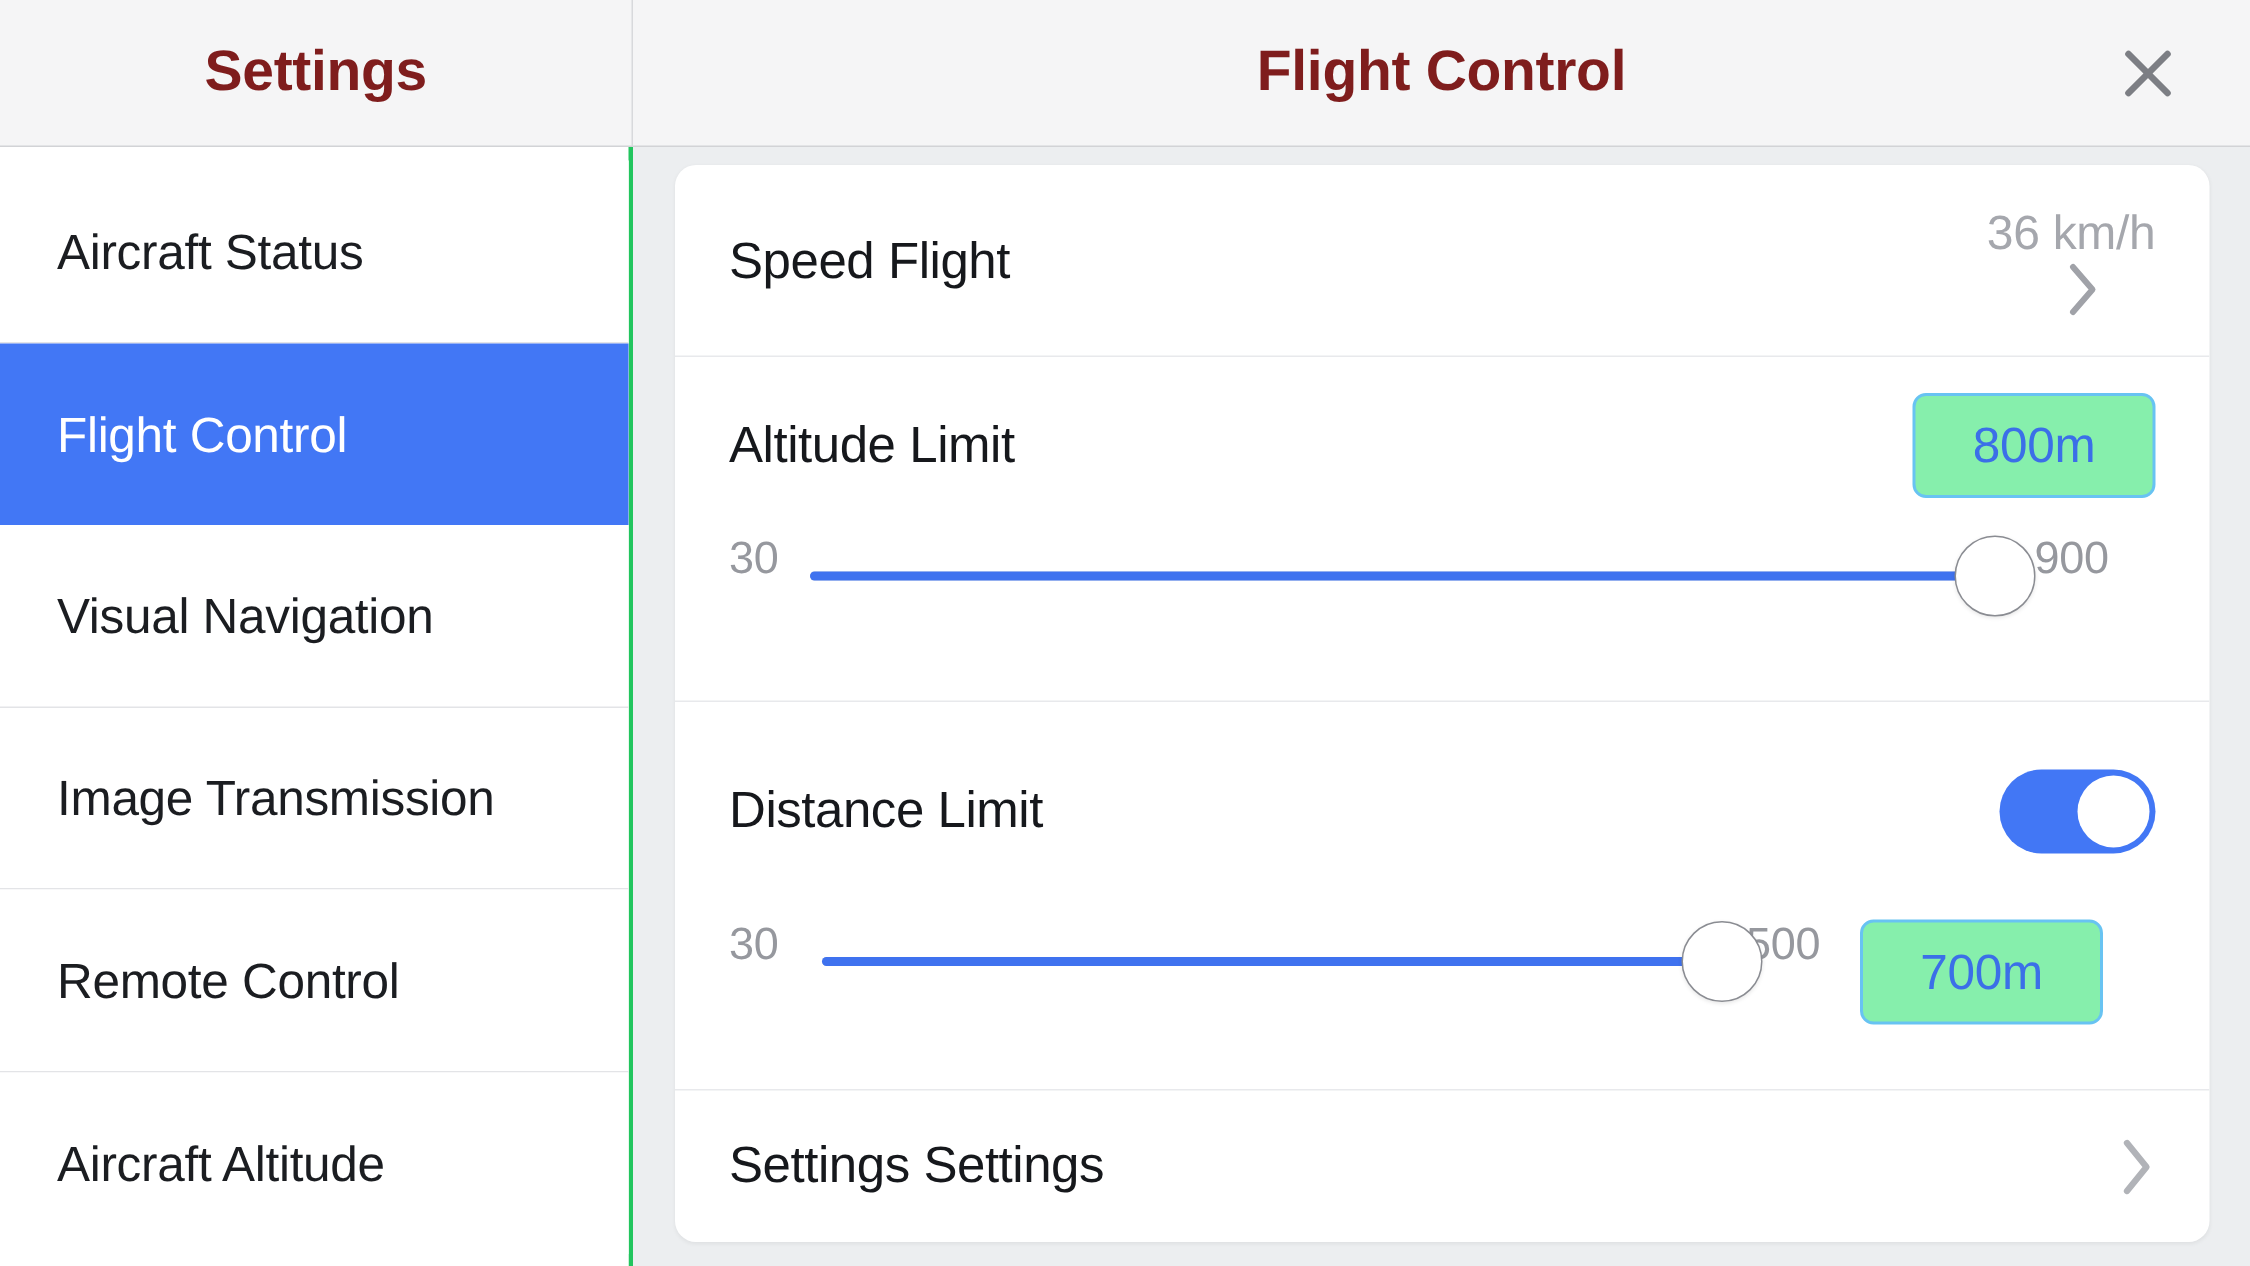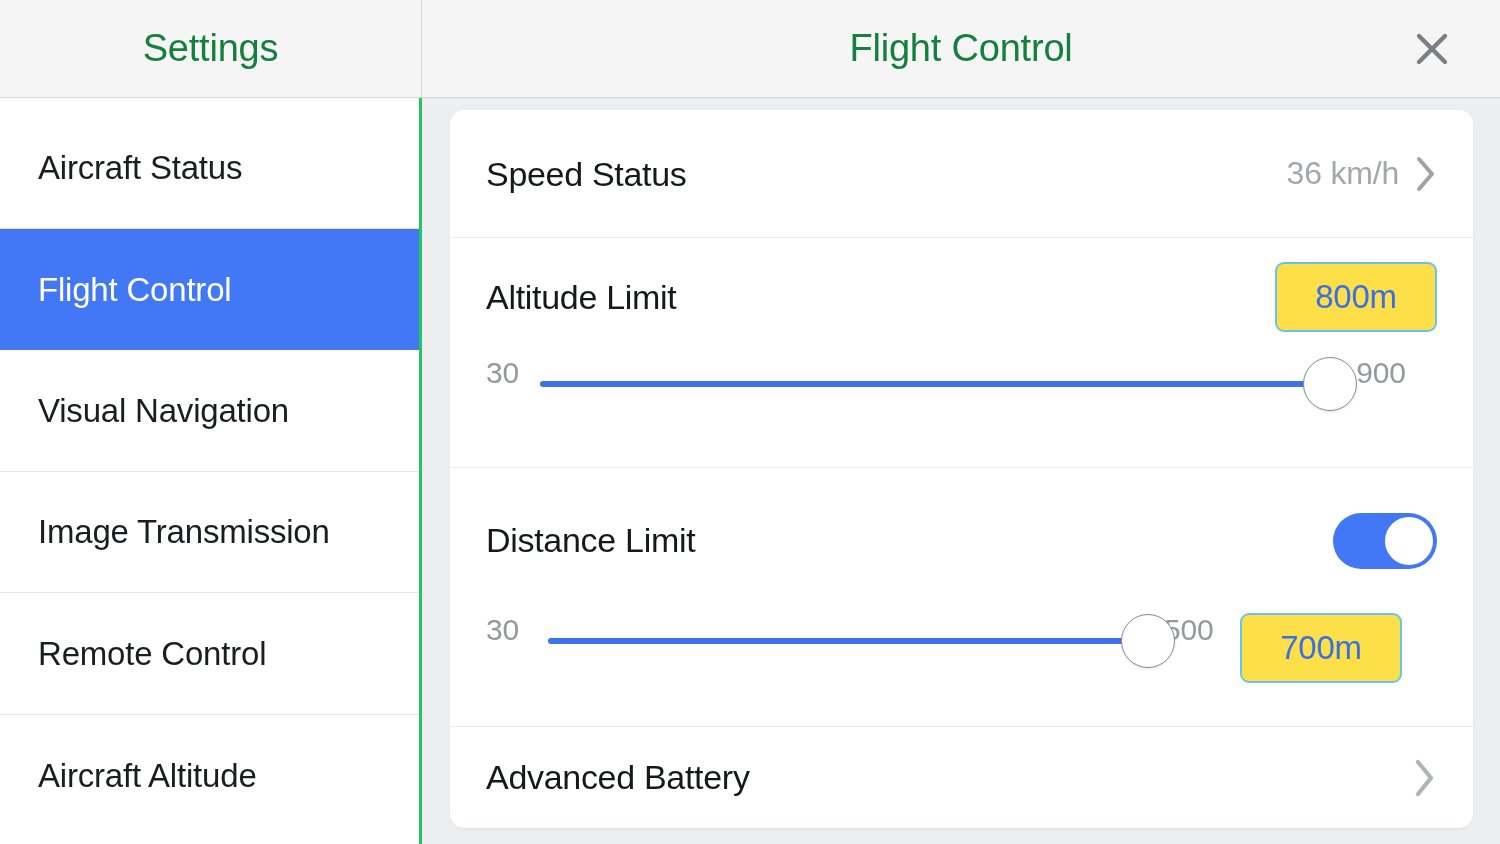--- a/index.html
+++ b/index.html
@@ -36,22 +36,22 @@
     left: 0;
     width: 422px;
     border-right: 1px solid #d8d9dc;
   }
   .header-right {
     left: 422px;
     width: 1078px;
   }
   .header-title {
     font-size: 38px;
-    font-weight: normal;
-    color: #15803d;
+    font-weight: bold;
+    color: #7f1d1d;
     letter-spacing: -0.2px;
   }
   .close-btn {
     position: absolute;
     right: 46px;
     top: 50%;
     transform: translateY(-50%);
     width: 44px;
     height: 44px;
     display: flex;
@@ -132,21 +132,22 @@
     padding: 0 36px 0 36px;
   }
   .row-title {
     font-size: 34px;
     color: #16181c;
     letter-spacing: -0.3px;
   }
   .row-right {
     margin-left: auto;
     display: flex;
-    align-items: flex-start;
+    align-items: center;
+    flex-direction: column;
   }
   .row-value {
     font-size: 32px;
     color: #a5a7ad;
     letter-spacing: -0.2px;
   }
   .chev {
     margin-left: 16px;
     display: flex;
     align-items: center;
@@ -155,21 +156,21 @@
 
   
   .value-box {
     width: 162px;
     height: 70px;
     border: 2px solid #68c3f2;
     border-radius: 9px;
     display: flex;
     align-items: center;
     justify-content: center;
-    background: #fde047;
+    background: #86efac;
     box-sizing: border-box;
     cursor: text;
   }
   .value-box-text {
     font-size: 33px;
     color: #3b6fe8;
     letter-spacing: -0.2px;
   }
 
   
@@ -302,21 +303,21 @@
         <span class="side-label">Aircraft Altitude</span>
       </div>
 
     </div>
   </div>
 
   <div class="card">
 
     <div class="card-row row-speed">
       <div class="row-head" style="height:128px;">
-        <span class="row-title">Speed Status</span>
+        <span class="row-title">Speed Flight</span>
         <span class="row-right">
           <span class="row-value">36 km/h</span>
           <span class="chev">
             <svg width="22" height="38" viewBox="0 0 22 38">
               <polyline points="4,4 17,19 4,34" fill="none" stroke="#a0a2a8" stroke-width="4" stroke-linecap="round" stroke-linejoin="round"></polyline>
             </svg>
           </span>
         </span>
       </div>
     </div>
@@ -361,21 +362,21 @@
         </span>
         <span class="slider-max">500</span>
         <span class="value-box">
           <span class="value-box-text">700m</span>
         </span>
       </div>
     </div>
 
     <div class="card-row row-advanced">
       <div class="row-head" style="height:101px;">
-        <span class="row-title">Advanced Battery</span>
+        <span class="row-title">Settings Settings</span>
         <span class="chev adv-chev">
           <svg width="24" height="42" viewBox="0 0 24 42">
             <polyline points="5,5 18,21 5,37" fill="none" stroke="#b1b3b8" stroke-width="4.2" stroke-linecap="round" stroke-linejoin="round"></polyline>
           </svg>
         </span>
       </div>
     </div>
 
   </div>
 </div>

